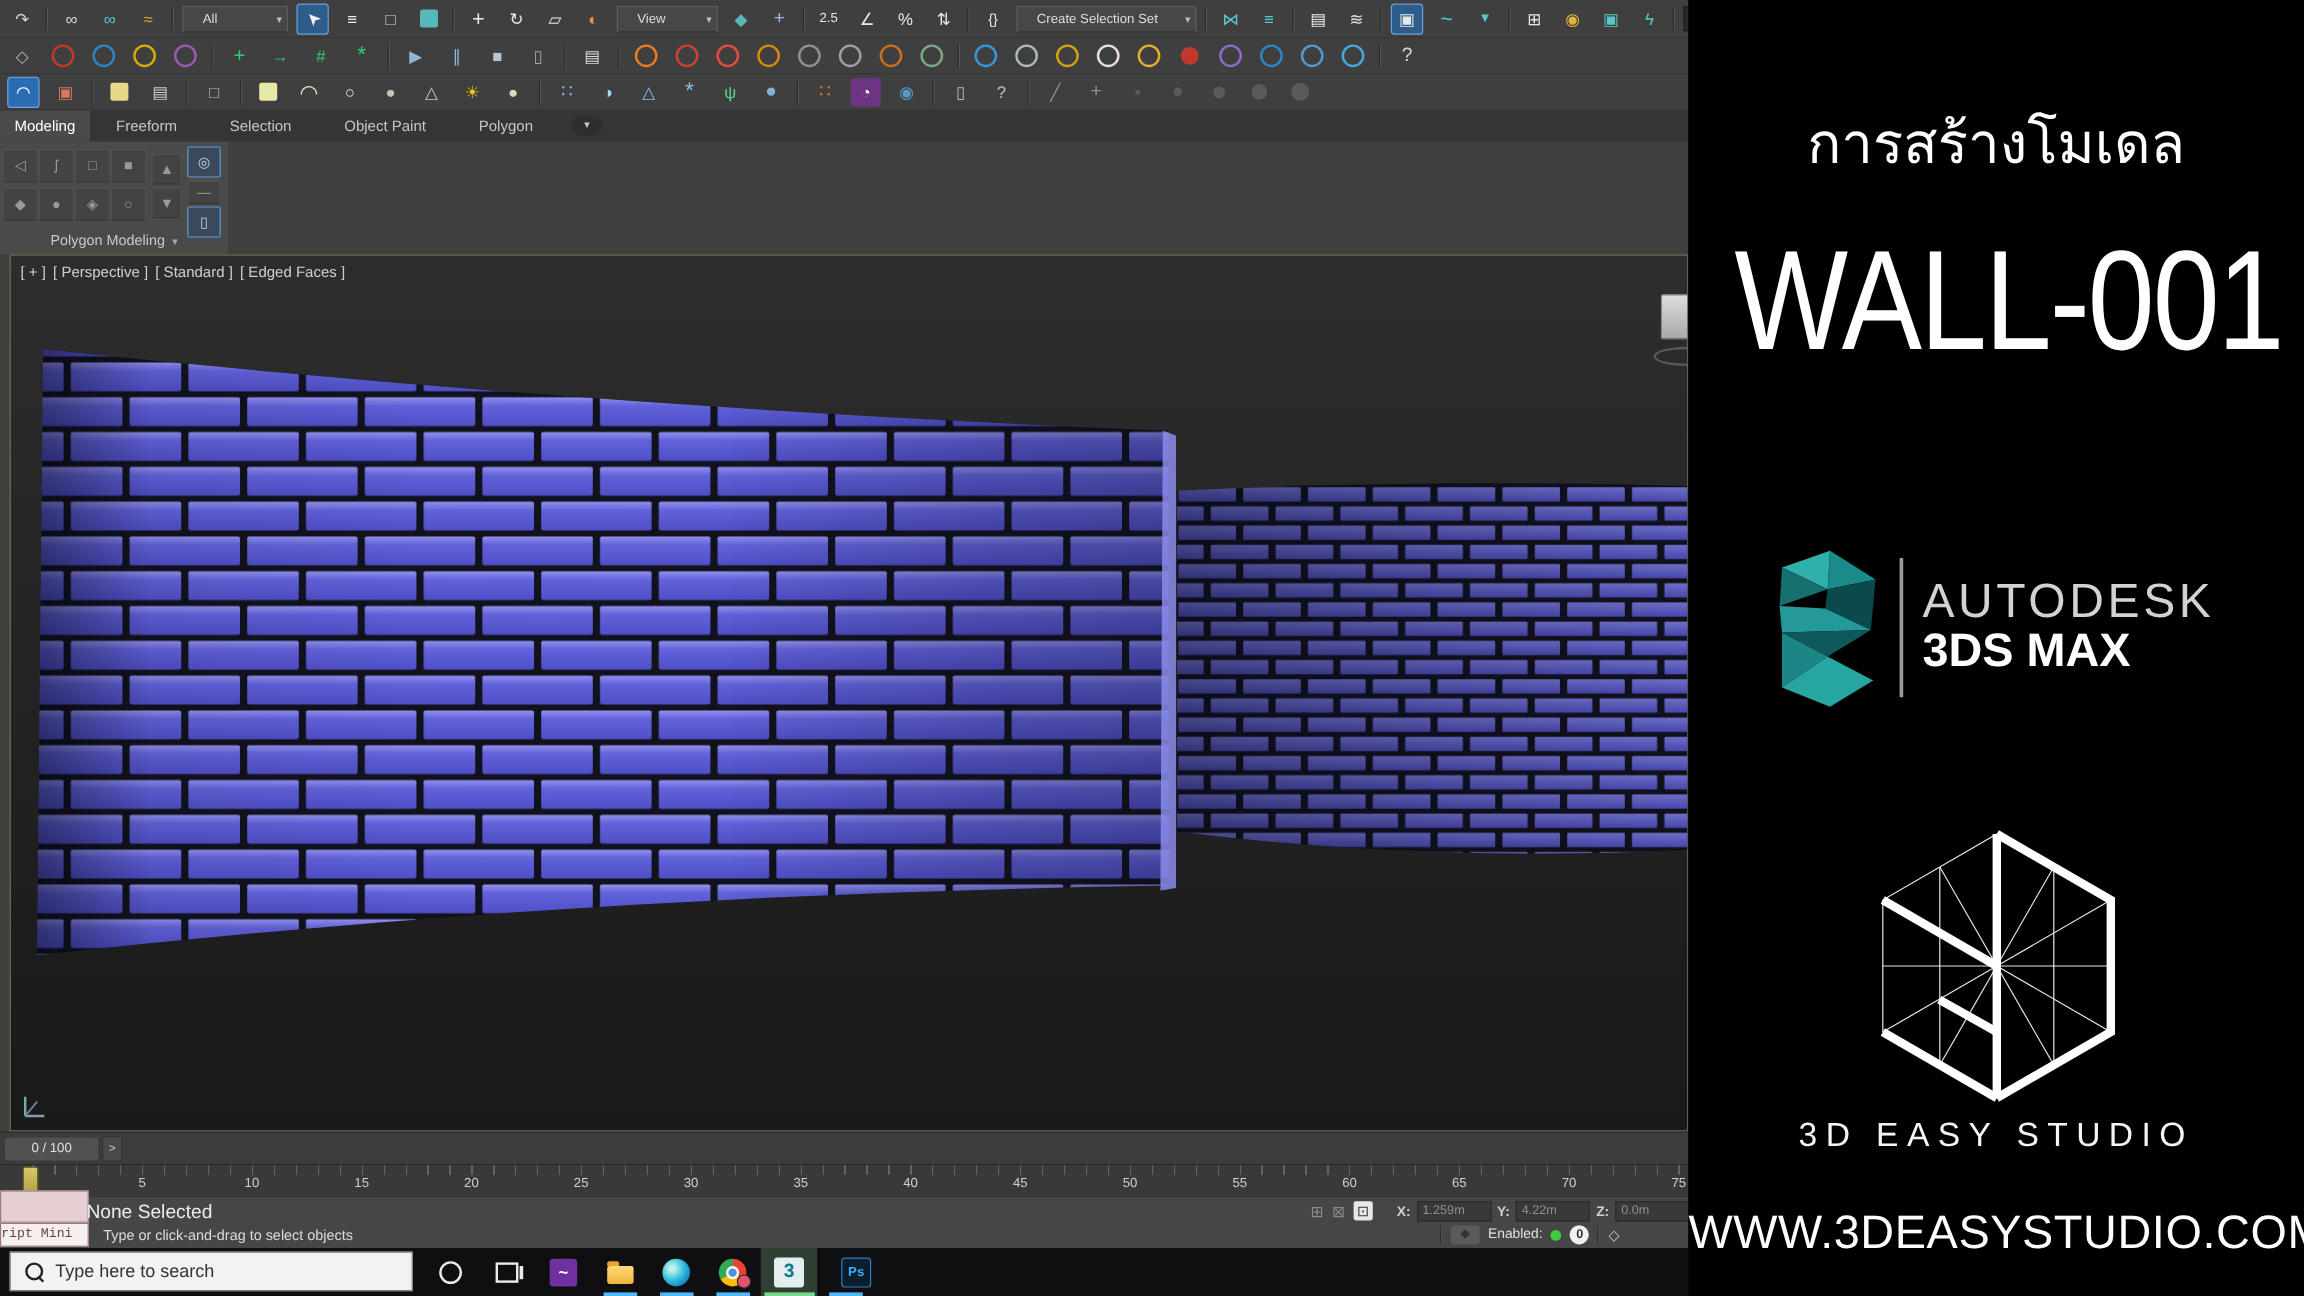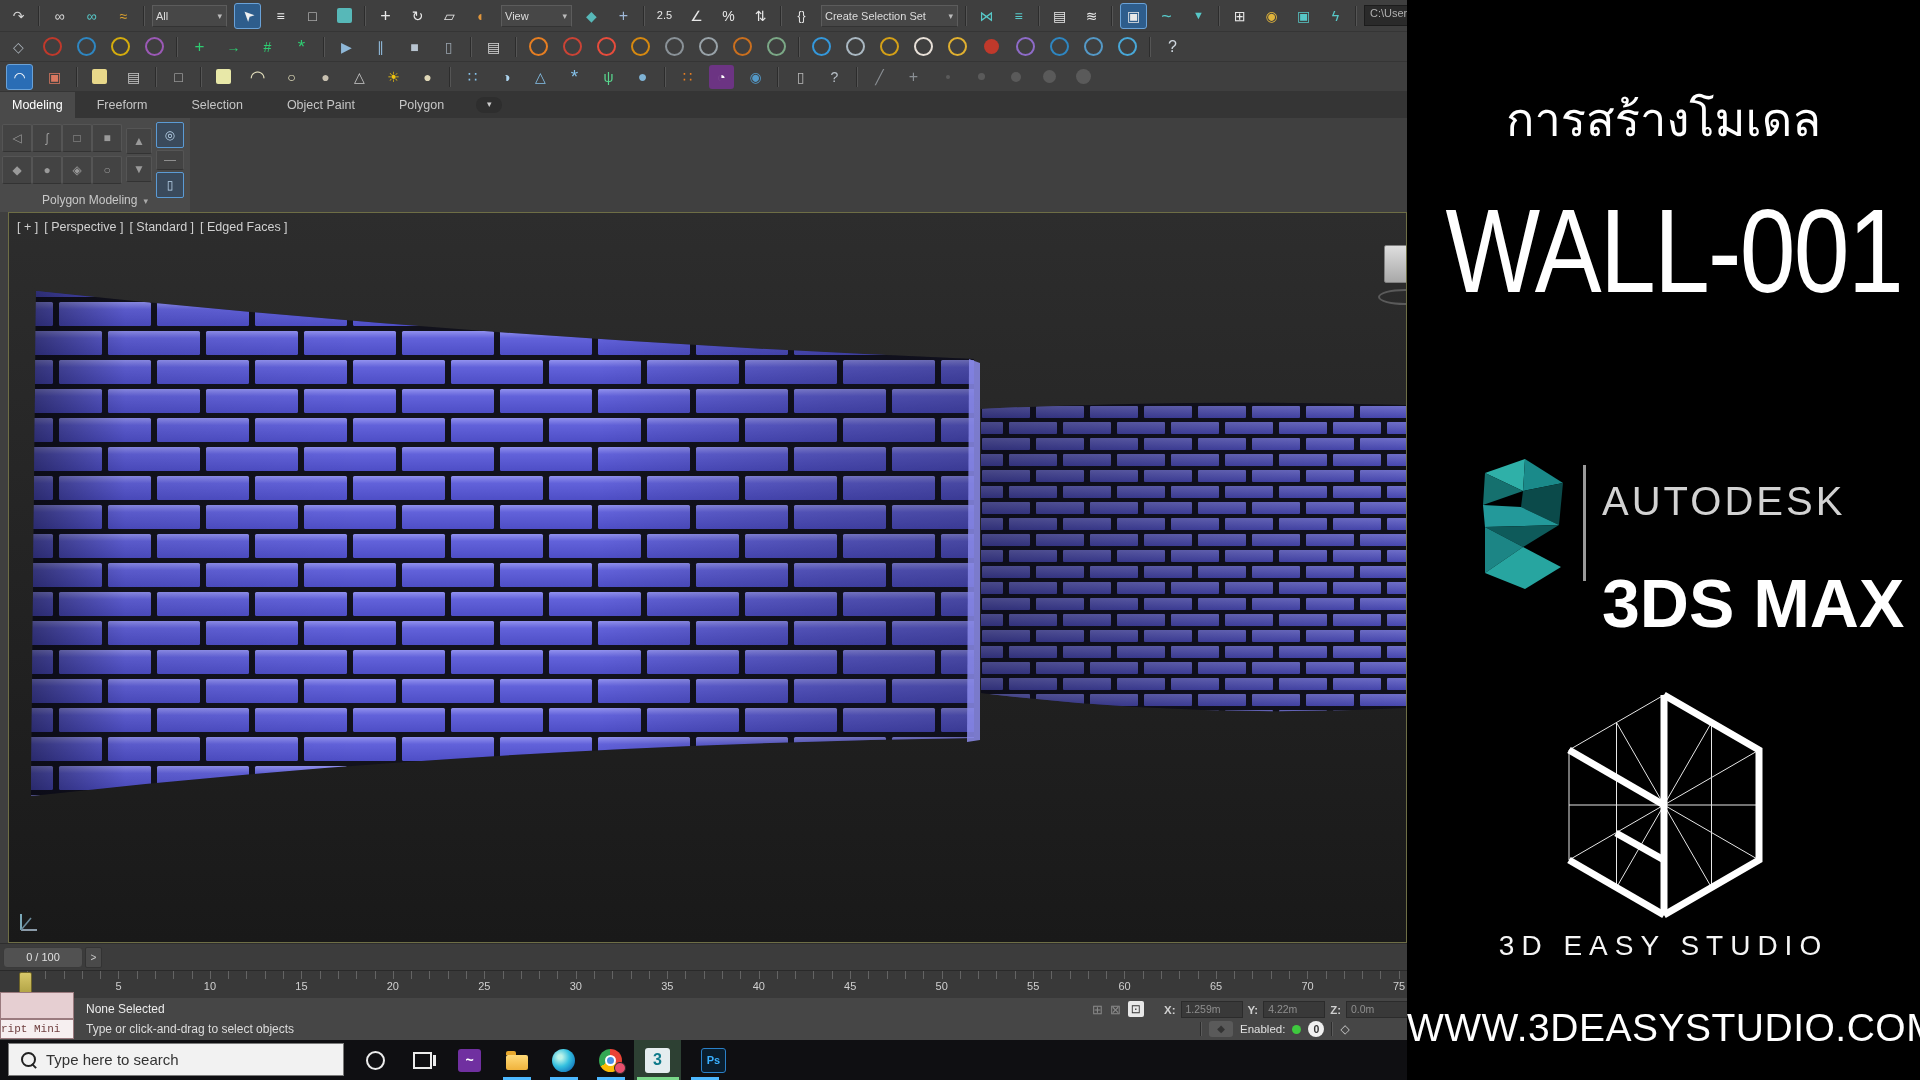--- a/index.html
+++ b/index.html
@@ -11,21 +11,21 @@
   .tb2{top:32px;height:30px;gap:9px;}
   .tb3{top:62px;height:30px;gap:9px;}
   .tbi{width:25px;height:24px;display:flex;align-items:center;justify-content:center;flex:0 0 auto;}
   .tbi.act{background:#2e5d8c;border:1px solid #6aa2d8;border-radius:3px;}
   .gly{font-size:14px;line-height:1;display:inline-block;}
   .ring{width:15px;height:15px;border:2.5px solid #888;border-radius:50%;display:inline-block;}
   .sol{width:15px;height:15px;border-radius:50%;display:inline-block;}
   .sq{width:15px;height:15px;border-radius:2px;display:inline-block;}
   .fdot{background:#7d7d7d;opacity:.45;border-radius:50%;display:inline-block;}
   .sep{width:1px;height:20px;background:#2c2c2c;border-right:1px solid #555;flex:0 0 auto;}
-  .dd{height:20px;background:#474747;border:1px solid #5c5c5c;border-bottom-color:#333;color:#ddd;font-size:11px;display:flex;align-items:center;padding:0 4px 0 3px;position:relative;flex:0 0 auto;justify-content:space-between;}
+  .dd{height:20px;background:#474747;border:1px solid #5c5c5c;border-bottom-color:#333;color:#ddd;font-size:11px;display:flex;align-items:center;padding:0 4px 0 16px;position:relative;flex:0 0 auto;justify-content:space-between;}
   .dd .car{font-size:9px;color:#bbb;margin-left:4px;}
   .pfield{width:114px;height:17px;background:#2a2a2a;border:1px solid #1c1c1c;color:#b0b0b0;font-size:11px;padding:1px 5px;white-space:nowrap;overflow:hidden;flex:0 0 auto;}
   
   .rtabs{position:absolute;top:92px;left:0;width:1407px;height:26px;background:#353535;display:flex;align-items:flex-end;}
   .rtab{height:26px;line-height:26px;padding:0 22px;color:#c6c6c6;font-size:12.5px;}
   .rtab.on{background:#4a4a4a;color:#fff;padding:0 12px;}
   .rtoggle{width:26px;height:16px;background:#2e2e2e;border-radius:8px;margin:0 0 5px 10px;color:#ccc;font-size:9px;text-align:center;line-height:15px;}
   .rbody{position:absolute;top:118px;left:0;width:1407px;height:94px;background:#404040;}
   .rpanel{position:absolute;left:0;top:0;width:190px;height:94px;background:#4a4a4a;}
   .rbtn{position:absolute;background:#434343;border:1px solid #555;border-bottom-color:#333;border-radius:2px;display:flex;align-items:center;justify-content:center;color:#9a9a9a;font-size:12px;}
@@ -45,21 +45,21 @@
   .frameBox{position:absolute;left:3px;top:3px;width:78px;height:19px;background:#515151;border:1px solid #3a3a3a;border-radius:4px;color:#e0e0e0;font-size:11px;text-align:center;line-height:19px;}
   .nextBtn{position:absolute;left:85px;top:3px;width:15px;height:19px;background:#4a4a4a;border:1px solid #333;color:#ccc;font-size:10px;text-align:center;line-height:19px;border-radius:2px;}
   .ruler{position:absolute;top:970px;left:0;width:1407px;height:28px;background:#393939;border-top:1px solid #2a2a2a;border-bottom:1px solid #2a2a2a;}
   .ticks{position:absolute;left:27px;right:0;top:0;height:8px;background:repeating-linear-gradient(90deg,#646464 0 1px,transparent 1px 18.29px);}
   .ticklabel{position:absolute;top:9px;transform:translateX(-50%);color:#cfcfcf;font-size:11px;}
   .thandle{position:absolute;left:19px;top:1px;width:11px;height:25px;background:linear-gradient(#d8c86a,#a89a3c);border:1px solid #6e6428;border-radius:2px;}
   
   .sbar{position:absolute;top:998px;left:0;width:1407px;height:42px;background:#464646;}
   .listener{position:absolute;left:0;top:-6px;width:74px;height:27px;background:#e6cfd2;border:1px solid #9a7a7e;box-sizing:border-box;}
   .listener2{position:absolute;left:0;top:21px;width:74px;height:20px;background:#f6eff0;border:1px solid #9a7a7e;box-sizing:border-box;font-family:"Liberation Mono",monospace;font-size:11px;color:#6e3e3e;overflow:hidden;line-height:18px;}
-  .st1{position:absolute;left:86px;top:4px;color:#ececec;font-size:12px;}
+  .st1{position:absolute;left:72px;top:4px;color:#ececec;font-size:16px;}
   .st2{position:absolute;left:86px;top:24px;color:#dcdcdc;font-size:12px;}
   .licons{position:absolute;left:1092px;top:3px;display:flex;gap:7px;align-items:center;}
   .licons .lg{color:#8a8a8a;font-size:13px;}
   .licons .chip{width:16px;height:16px;background:#e8e8e8;border-radius:2px;color:#333;font-size:12px;text-align:center;line-height:16px;}
   .coords{position:absolute;left:1164px;top:3px;display:flex;align-items:center;gap:5px;}
   .clab{color:#d0d0d0;font-size:11.5px;font-weight:bold;}
   .cfield{width:56px;height:15px;background:#393939;border:1px solid #2b2b2b;color:#8f8f8f;font-size:10.5px;padding:0 0 0 4px;line-height:15px;}
   .srow2{position:absolute;left:1200px;top:23px;display:flex;align-items:center;gap:7px;}
   .ssep{width:1px;height:14px;background:#2c2c2c;border-right:1px solid #5a5a5a;}
   .sbtn{width:24px;height:16px;background:#5a5a5a;border-radius:3px;text-align:center;line-height:16px;color:#333;font-size:10px;}
@@ -90,21 +90,21 @@
   .tmax{width:25px;height:25px;background:#e4edef;border-radius:3px;color:#0e7a8a;font-weight:bold;font-size:16px;display:flex;align-items:center;justify-content:center;}
   .tps{width:23px;height:23px;background:#0a1e2e;border:1px solid #2a80c8;border-radius:3px;color:#3ab0ff;font-weight:bold;font-size:11px;display:flex;align-items:center;justify-content:center;margin-left:18px;}
   
   .panel{position:absolute;left:1407px;top:0;width:513px;height:1080px;background:#000;color:#fff;}
   .thai{position:absolute;left:0;right:0;top:82px;text-align:center;font-size:47px;}
   .walltitle{position:absolute;left:0;right:0;top:183px;text-align:center;font-size:118px;letter-spacing:-2px;transform:scaleX(.85);transform-origin:center;white-space:nowrap;}
   .adskrow{position:absolute;left:66px;top:455px;display:flex;}
   .adskdiv{width:3px;height:116px;background:#9a9a9a;margin:10px 16px 0 14px;}
   .adsktext{margin-top:24px;}
   .adsk1{font-size:40px;letter-spacing:3px;color:#d2d2d2;line-height:1.1;}
-  .adsk2{font-size:68px;font-weight:bold;color:#fff;line-height:1.05;margin-top:45px;}
+  .adsk2{font-size:39px;font-weight:bold;color:#fff;line-height:1.05;}
   .hexlogo{position:absolute;left:50%;top:690px;transform:translateX(-50%);}
   .studio{position:absolute;left:0;right:0;top:930px;text-align:center;font-size:28px;letter-spacing:7px;color:#f5f5f5;white-space:nowrap;}
   .website{position:absolute;left:0;right:0;top:1006px;text-align:center;font-size:39px;letter-spacing:.5px;color:#fff;white-space:nowrap;}
 </style>
 </head>
 <body>
 
 <div id="root">
   <div class="max">
 

